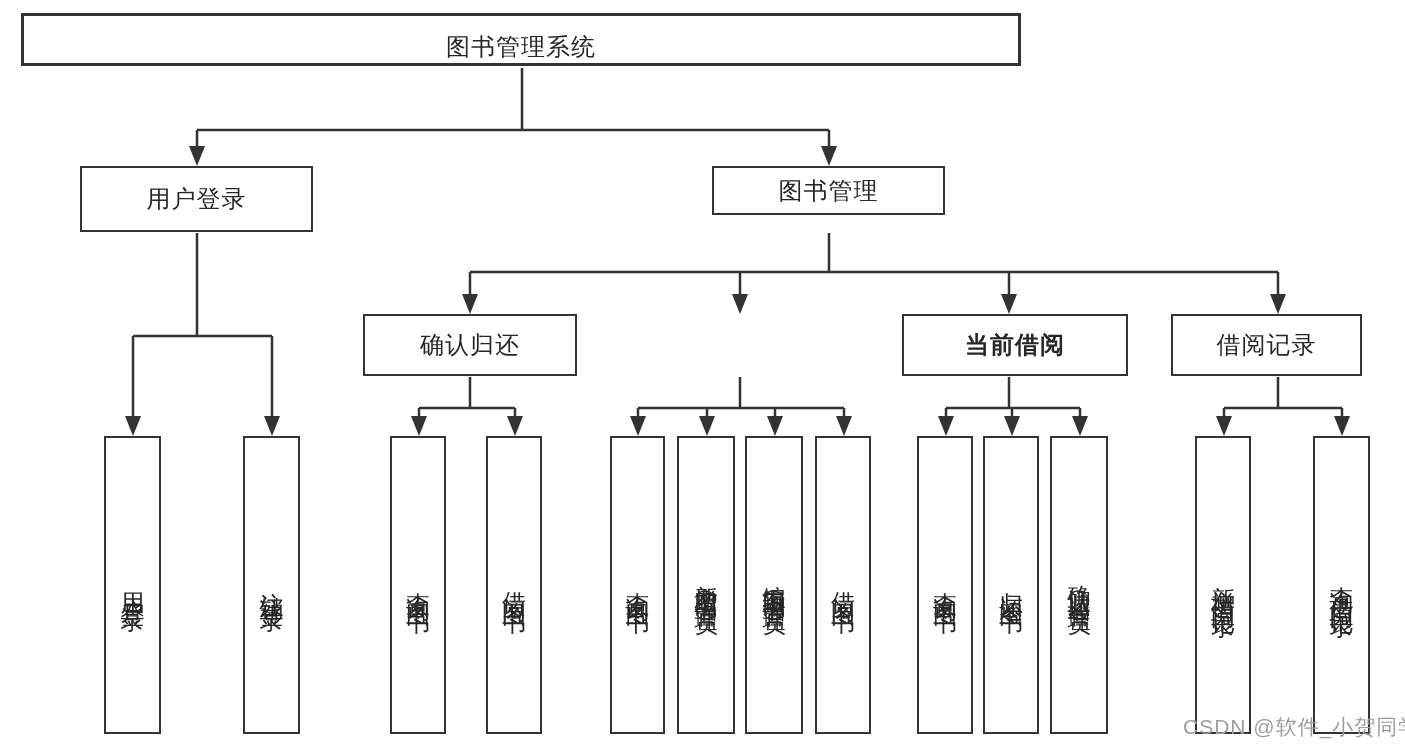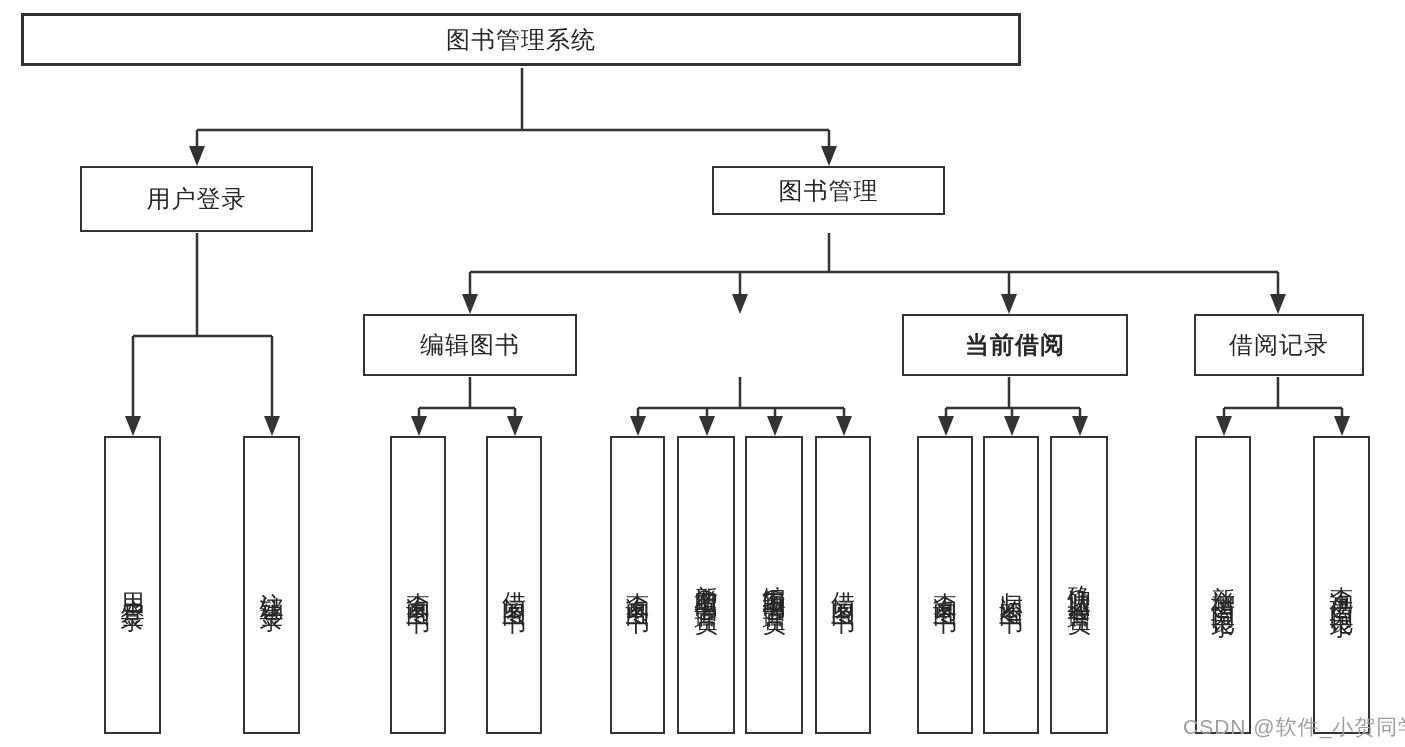--- a/index.html
+++ b/index.html
@@ -29,20 +29,21 @@
     display: flex;
     align-items: center;
     justify-content: center;
     z-index: 2;
     color: #262626;
     font-size: 24px;
     letter-spacing: 1px;
   }
   .box.root {
     border-width: 3px;
+    align-items: flex-end;
   }
   .vbox {
     position: absolute;
     box-sizing: border-box;
     border: 2px solid #333333;
     background: #ffffff;
     display: flex;
     align-items: center;
     justify-content: center;
     z-index: 2;
@@ -110,26 +111,26 @@
   </div>
 
   <div class="box" style="left:80px; top:166px; width:233px; height:66px;">
     <span>用户登录</span>
   </div>
   <div class="box" style="left:712px; top:166px; width:233px; height:49px;">
     <span>图书管理</span>
   </div>
 
   <div class="box" style="left:363px; top:314px; width:214px; height:62px;">
-    <span>编辑图书</span>
+    <span>确认归还</span>
   </div>
   <div class="box" style="left:902px; top:314px; width:226px; height:62px;font-weight:bold;">
     <span>当前借阅</span>
   </div>
-  <div class="box" style="left:1171px; top:314px; width:170px; height:62px;margin-left:23px;">
+  <div class="box" style="left:1171px; top:314px; width:191px; height:62px;">
     <span>借阅记录</span>
   </div>
 
   <div class="vbox" style="left:104px; top:436px; width:57px; height:298px;">
     <span>用户登录</span>
   </div>
   <div class="vbox" style="left:243px; top:436px; width:57px; height:298px;">
     <span>注销登录</span>
   </div>
 

